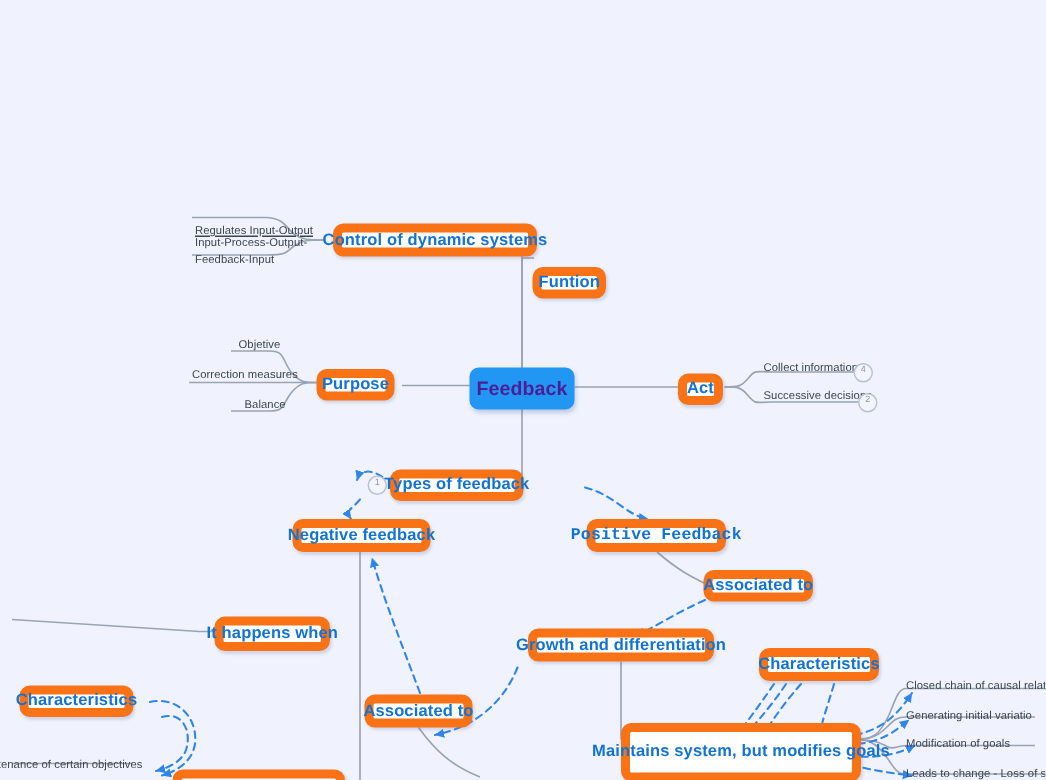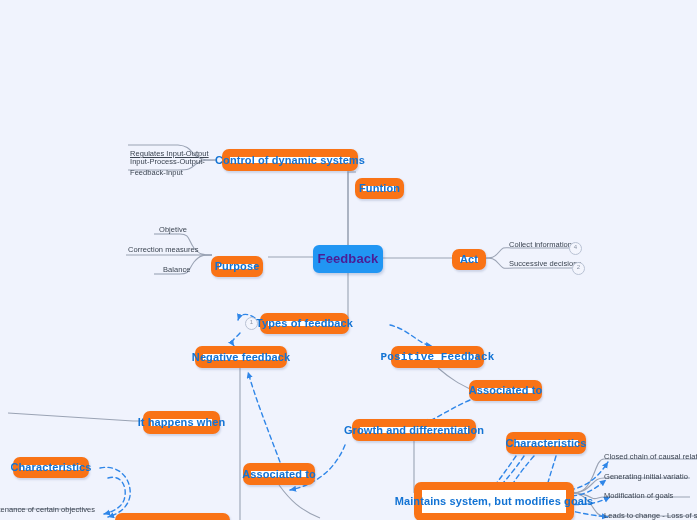--- a/index.html
+++ b/index.html
@@ -24,21 +24,21 @@
     left: 0;
     top: 0;
     width: 697px;
     height: 520px;
     pointer-events: none;
   }
   .node {
     position: absolute;
     box-sizing: border-box;
     background: #ffffff;
-    border: 8px solid #f97316;
+    border: 6px solid #f97316;
     border-radius: 7px;
     color: #1273d4;
     font-weight: bold;
     font-size: 11px;
     line-height: 1.15;
     letter-spacing: 0.1px;
     display: flex;
     align-items: center;
     justify-content: center;
     text-align: right;
@@ -165,21 +165,21 @@
       <path d="M100,468 C118,464 132,478 130,496 C128,508 118,514 108,517" marker-end="url(#arrowBlue)"></path>
     </g>
   </svg>
 
   <div class="node root" style="left:313px; top:245px; width:70px; height:28px;">Feedback</div>
 
   <div class="node" style="left:222px; top:149px; width:136px; height:22px;">Control of dynamic systems</div>
 
   <div class="node" style="left:355px; top:178px; width:49px; height:21px;">Funtion</div>
 
-  <div class="node" style="left:211px; top:256px; width:52px; height:21px;">Purpose</div>
+  <div class="node" style="left:211px; top:246px; width:52px; height:21px;">Purpose</div>
 
   <div class="node" style="left:452px; top:249px; width:16px; height:21px;">Act</div>
 
   <div class="node" style="left:260px; top:313px; width:89px; height:21px;">Types of feedback</div>
 
   <div class="node" style="left:195px; top:346px; width:92px; height:22px;">Negative feedback</div>
 
   <div class="node" style="left:391px; top:346px; width:93px; height:22px;font-family:Liberation Mono, monospace;">Positive Feedback</div>
 
   <div class="node" style="left:469px; top:380px; width:73px; height:21px;">Associated to</div>

